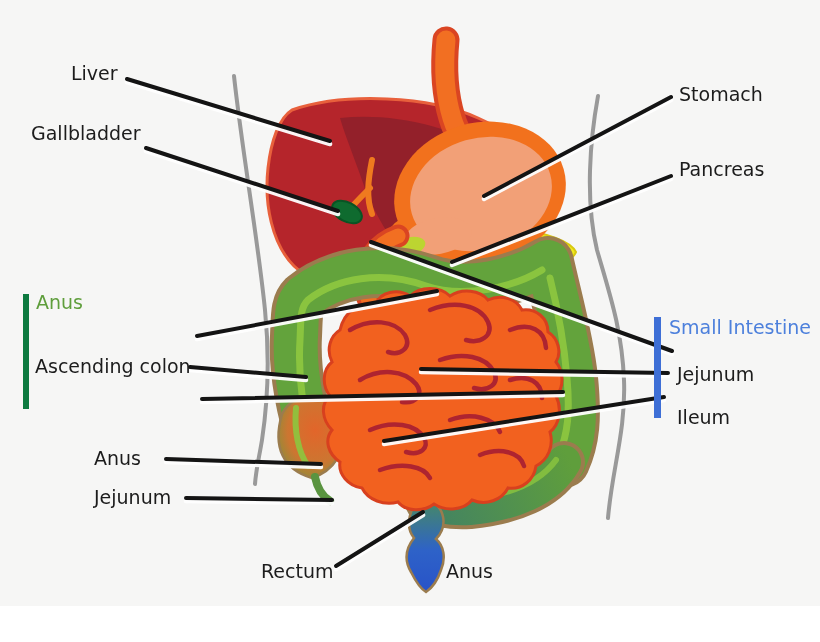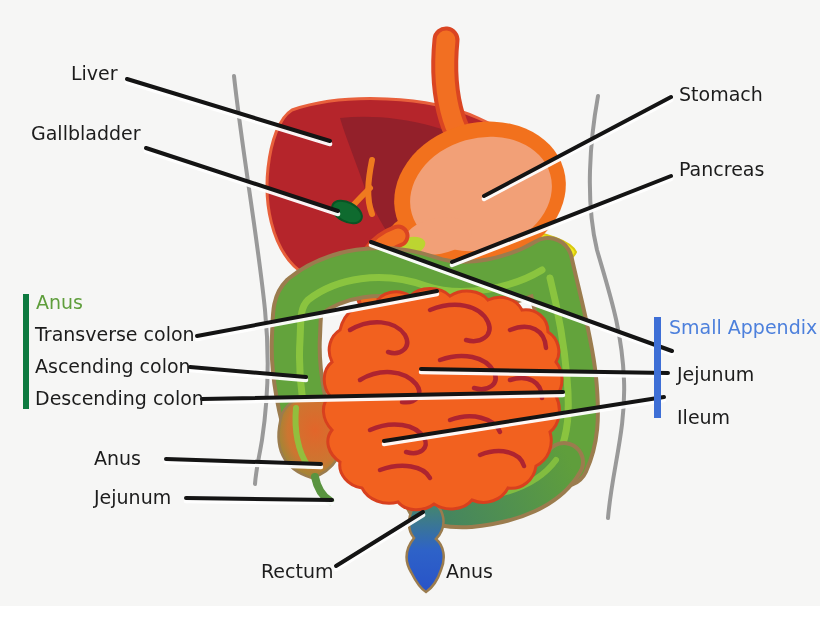--- a/index.html
+++ b/index.html
@@ -173,26 +173,24 @@
     </g>
   </svg>
 
   <div class="lbl" style="left:71px;top:62px">Liver</div>
   <div class="lbl" style="left:31px;top:122px">Gallbladder</div>
   <div class="lbl" style="left:679px;top:83px">Stomach</div>
   <div class="lbl" style="left:679px;top:158px">Pancreas</div>
 
   <div class="group-bar bar-colon"></div>
   <div class="lbl heading-colon" style="left:36px;top:291px">Anus</div>
-  <div class="lbl" style="left:35px;top:323px">Transverse colon</div>
   <div class="lbl" style="left:35px;top:355px">Ascending colon</div>
-  <div class="lbl" style="left:35px;top:387px">Descending colon</div>
 
   <div class="group-bar bar-si"></div>
-  <div class="lbl heading-si" style="left:669px;top:316px">Small Appendix</div>
+  <div class="lbl heading-si" style="left:669px;top:316px">Small Intestine</div>
   <div class="lbl" style="left:677px;top:363px">Jejunum</div>
   <div class="lbl" style="left:677px;top:406px">Ileum</div>
 
   <div class="lbl" style="left:94px;top:447px">Anus</div>
   <div class="lbl" style="left:94px;top:486px">Jejunum</div>
   <div class="lbl" style="left:261px;top:560px">Rectum</div>
   <div class="lbl" style="left:446px;top:560px">Anus</div>
 
 </div>
 

